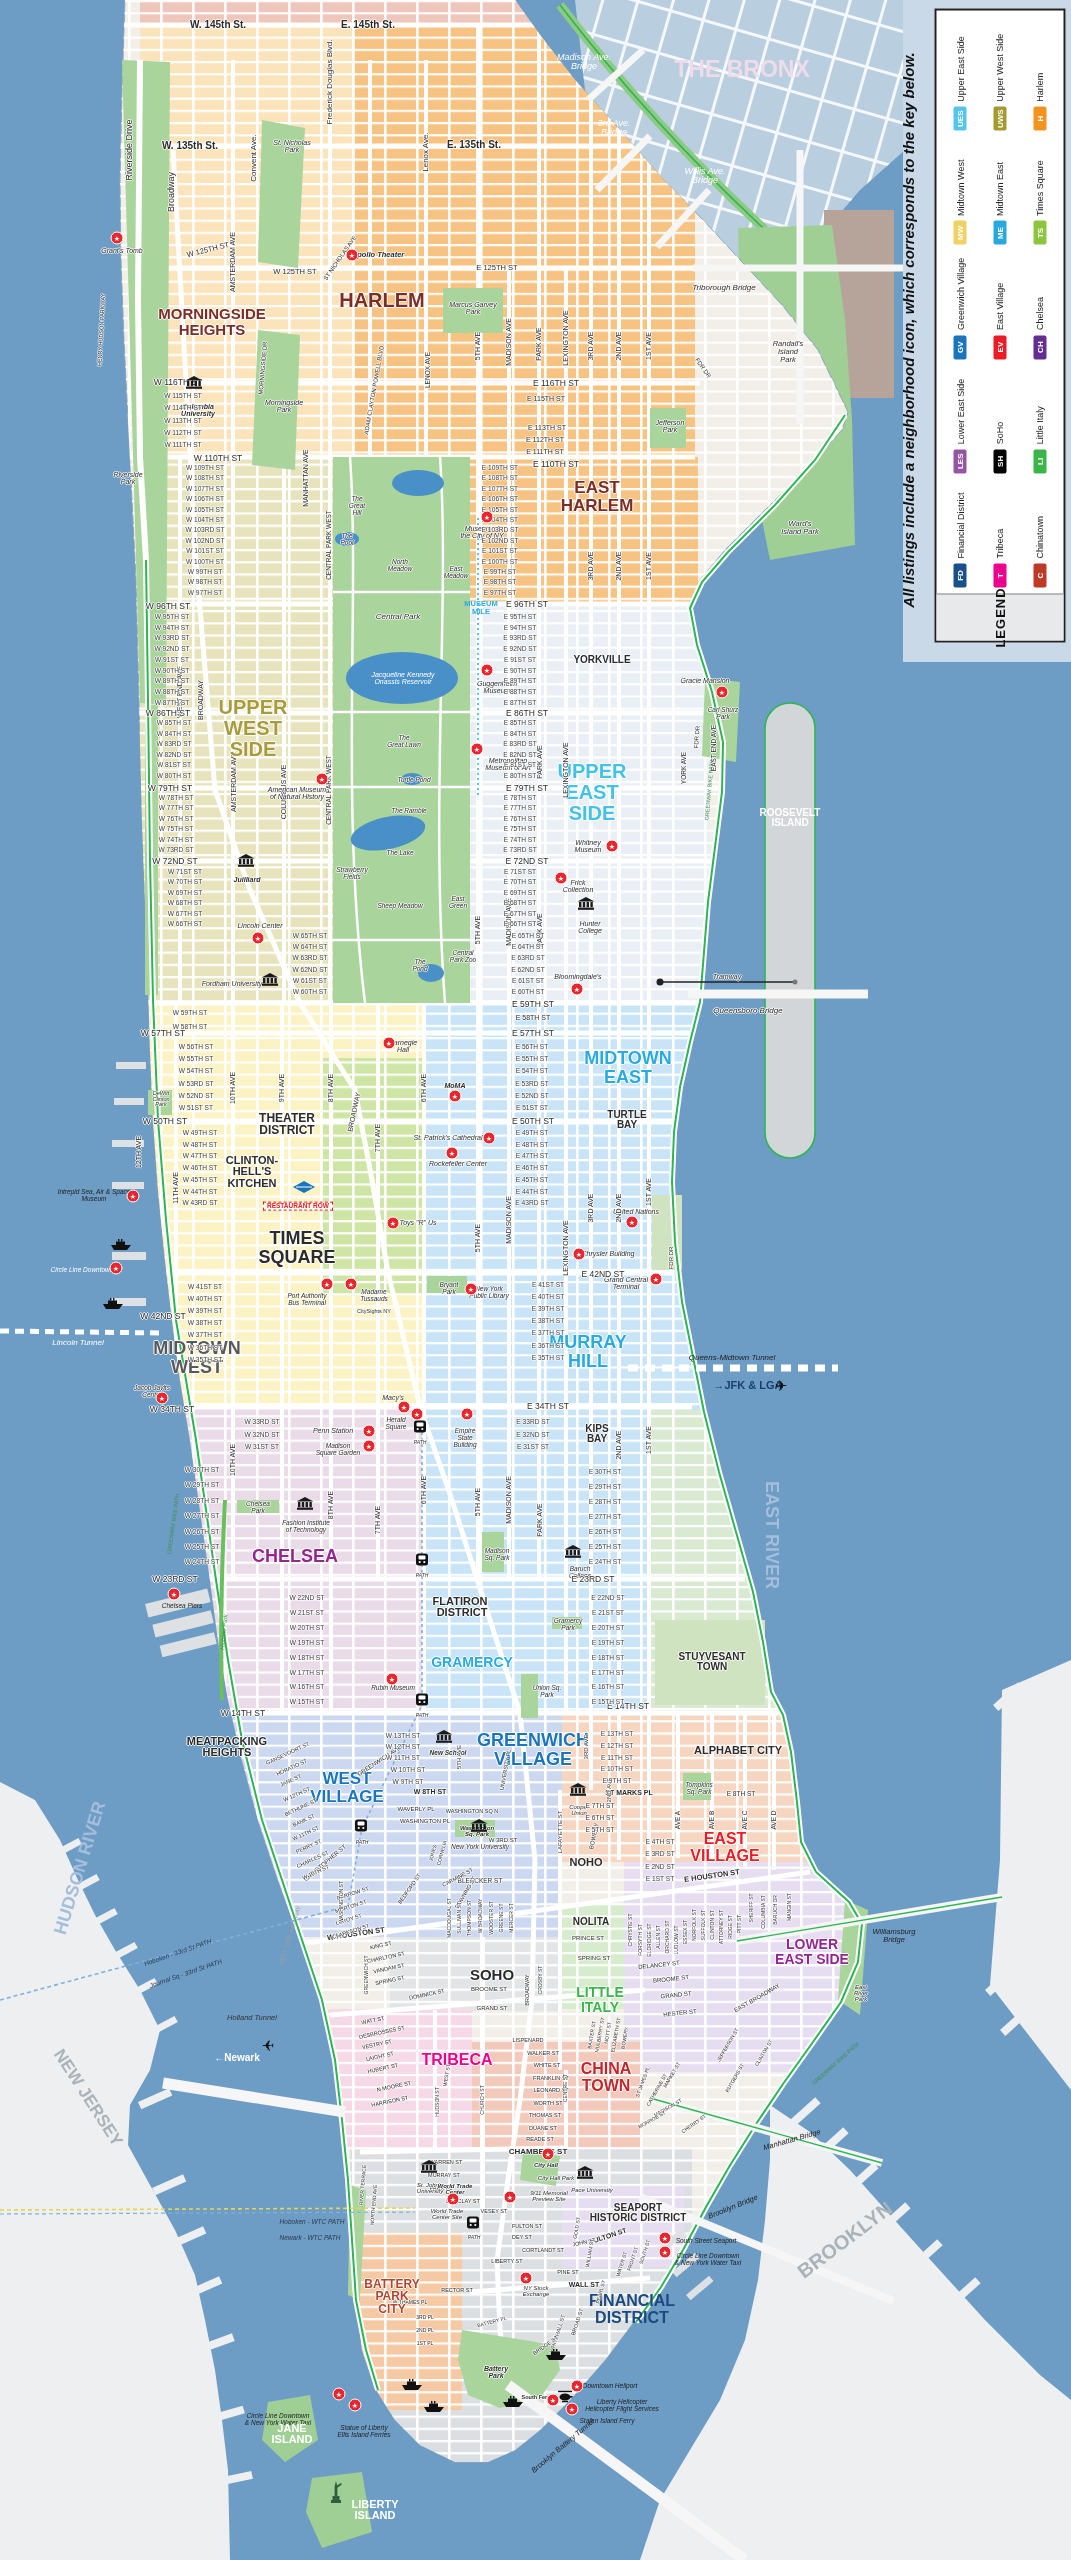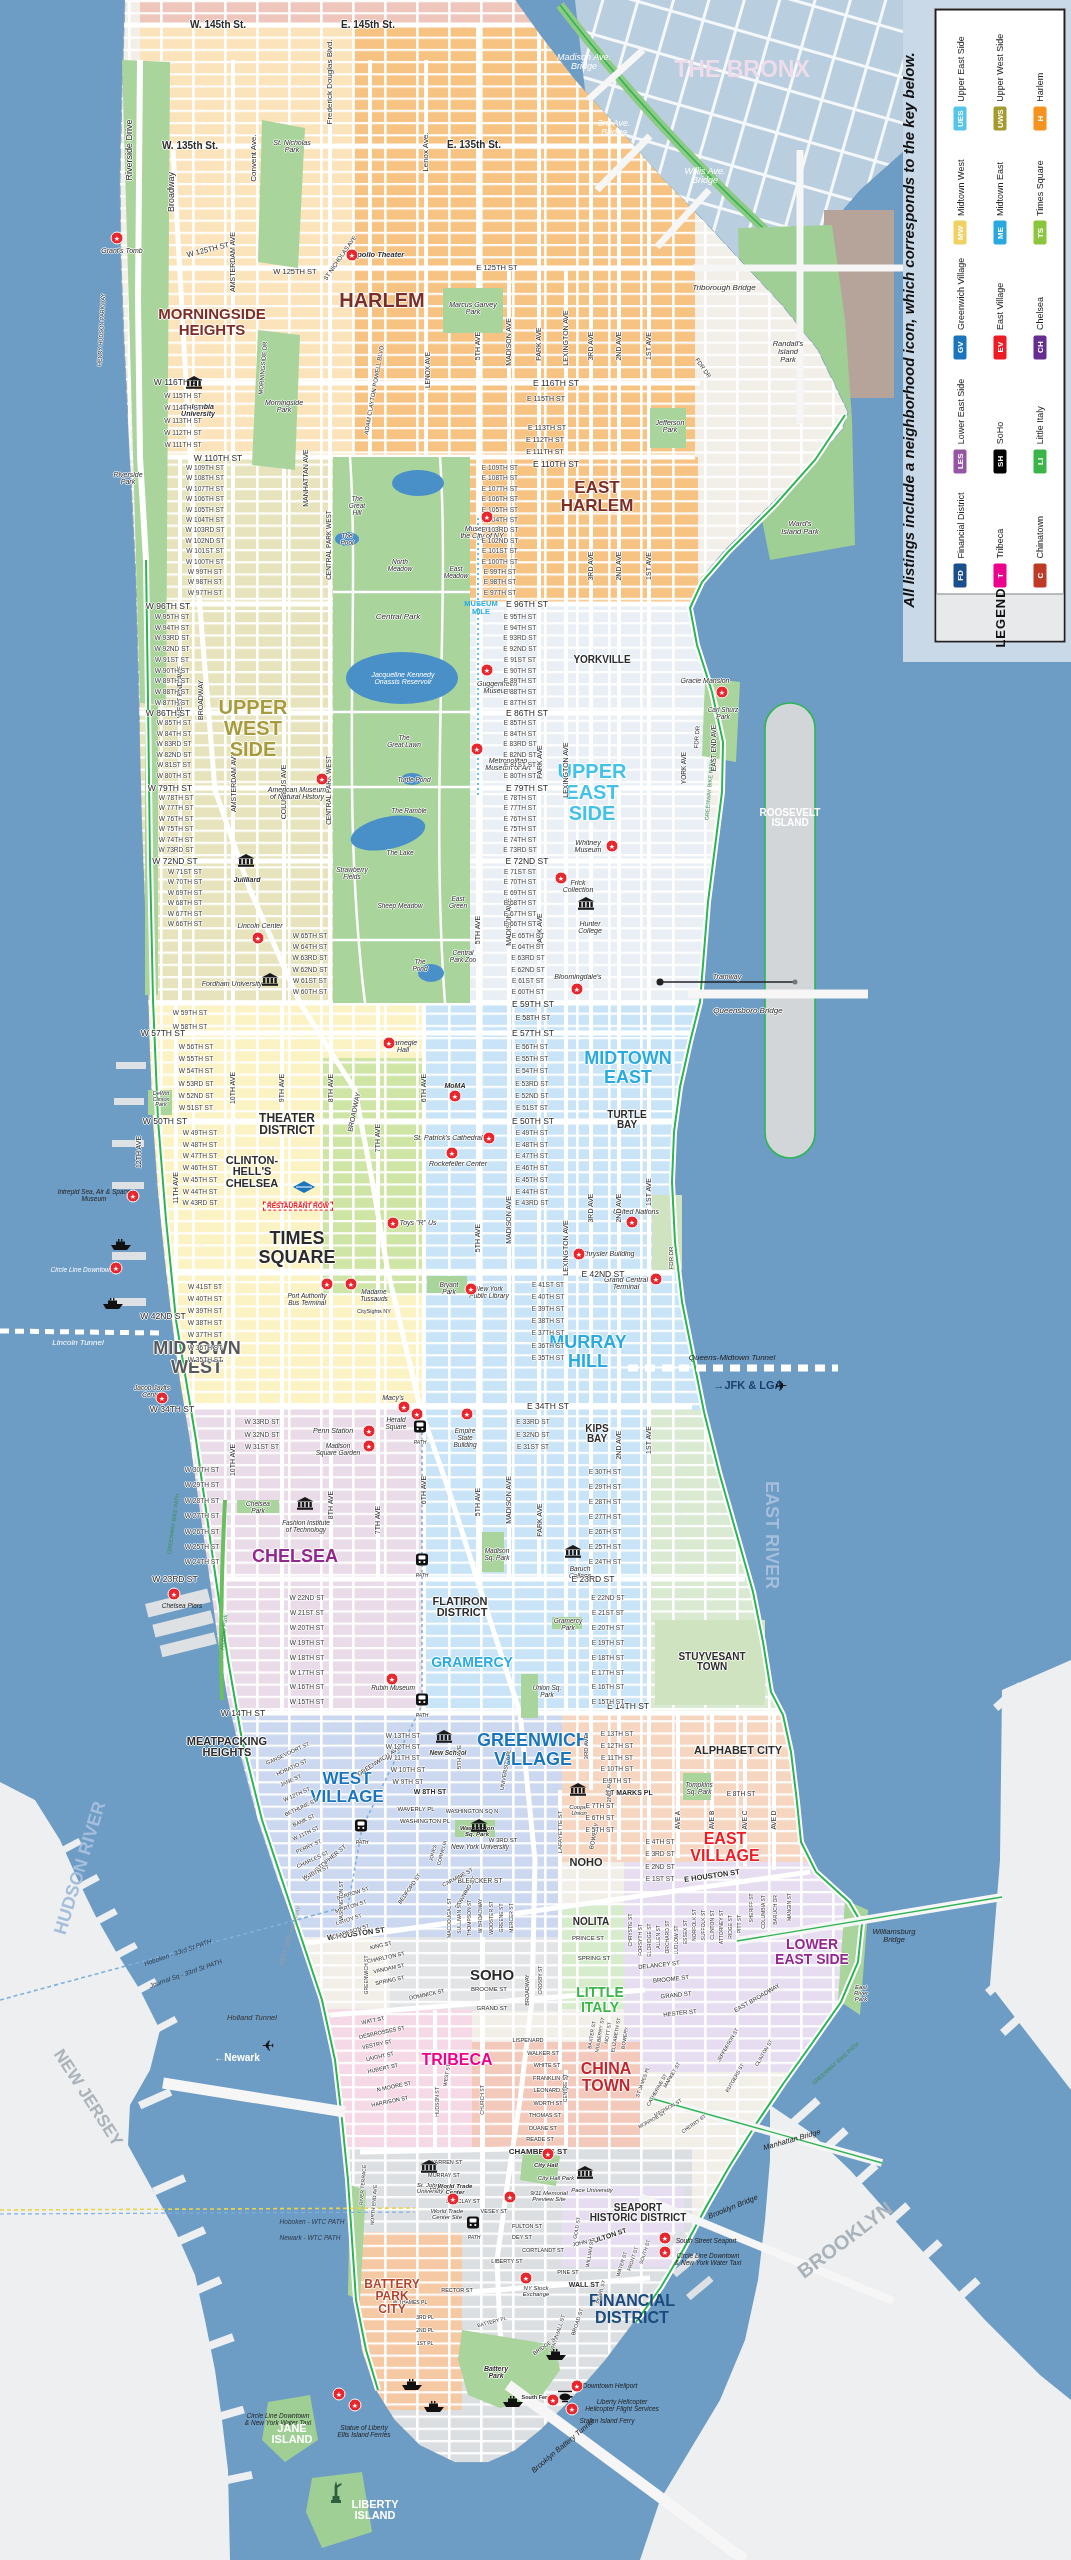--- a/index.html
+++ b/index.html
@@ -485,21 +485,21 @@
 BAY</span>
       <span class="lbl halo" style="left: 403px; top: 1046px; font-size: 7px; font-style: italic; transform: translate(-50%, -50%);">Carnegie
 Hall</span>
       <span class="lbl halo" style="left: 455px; top: 1086px; font-size: 7px; font-weight: bold; font-style: italic; transform: translate(-50%, -50%);">MoMA</span>
       <span class="lbl halo" style="left: 287px; top: 1124px; font-size: 12px; font-weight: bold; transform: translate(-50%, -50%);">THEATER
 DISTRICT</span>
       <span class="lbl halo" style="left: 448px; top: 1138px; font-size: 7px; font-style: italic; transform: translate(-50%, -50%);">St. Patrick's Cathedral</span>
       <span class="lbl halo" style="left: 458px; top: 1164px; font-size: 7px; font-style: italic; transform: translate(-50%, -50%);">Rockefeller Center</span>
       <span class="lbl halo" style="left: 252px; top: 1172px; font-size: 11px; font-weight: bold; transform: translate(-50%, -50%);">CLINTON-
 HELL'S
-CHELSEA</span>
+KITCHEN</span>
       <span class="lbl boxed" style="left: 298px; top: 1206px; font-size: 6.5px; color: rgb(237, 28, 36); font-weight: bold; transform: translate(-50%, -50%);">RESTAURANT ROW</span>
       <span class="lbl halo" style="left: 297px; top: 1248px; font-size: 18px; font-weight: bold; transform: translate(-50%, -50%);">TIMES
 SQUARE</span>
       <span class="lbl halo" style="left: 418px; top: 1223px; font-size: 7px; font-style: italic; transform: translate(-50%, -50%);">Toys "R" Us</span>
       <span class="lbl halo" style="left: 636px; top: 1212px; font-size: 7px; font-style: italic; transform: translate(-50%, -50%);">United Nations</span>
       <span class="lbl halo" style="left: 608px; top: 1254px; font-size: 7px; font-style: italic; transform: translate(-50%, -50%);">Chrysler Building</span>
       <span class="lbl halo" style="left: 626px; top: 1283px; font-size: 7px; font-style: italic; transform: translate(-50%, -50%);">Grand Central
 Terminal</span>
       <span class="lbl halo" style="left: 165px; top: 1121px; font-size: 8.5px; transform: translate(-50%, -50%);">W 50TH ST</span>
       <span class="lbl halo" style="left: 533px; top: 1121px; font-size: 8.5px; transform: translate(-50%, -50%);">E 50TH ST</span>

